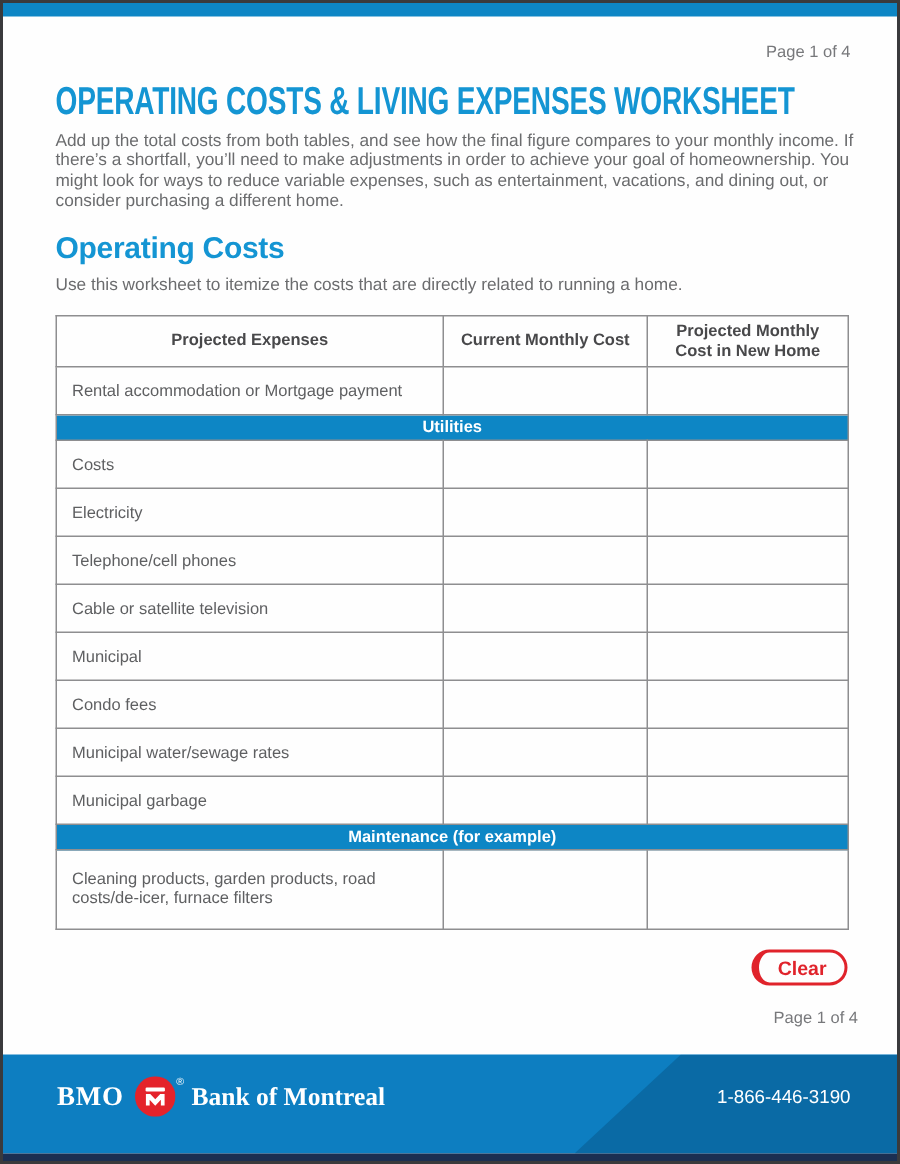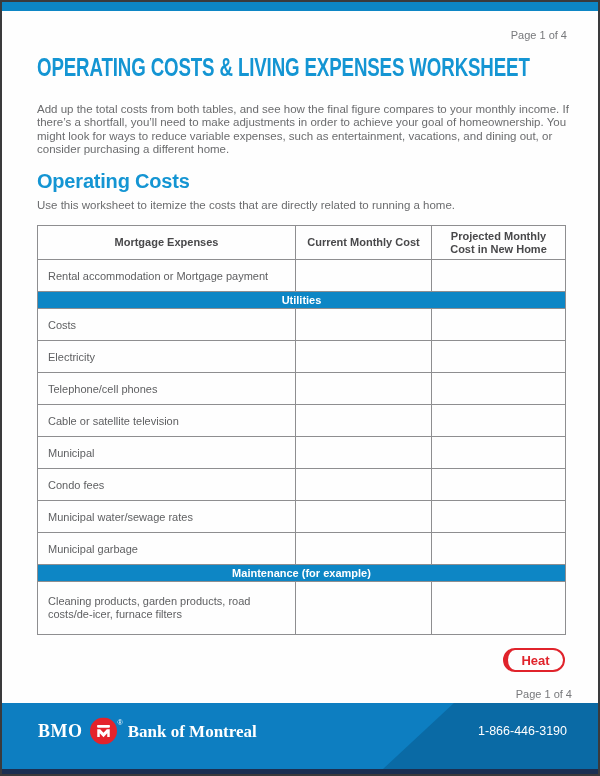--- a/index.html
+++ b/index.html
@@ -20,21 +20,21 @@
   .page-label-top {
     text-align:right; font-size:11px; color:#77787b; padding-right:0;
   }
   .title {
     margin-top:11px;
     font-size:26px; font-weight:bold; color:#1495d3;
     white-space:nowrap; letter-spacing:-0.2px;
     transform:scaleX(0.72); transform-origin:0 50%;
   }
   .intro {
-    margin-top:20px; width:534px;
+    margin-top:5px; width:534px;
     font-size:11.5px; line-height:13.3px; color:#6b6c6e;
   }
   .section-heading {
     margin-top:14px; font-size:20px; font-weight:bold; color:#1495d3;
     letter-spacing:-0.2px;
   }
   .section-desc { margin-top:6px; font-size:11.5px; color:#6b6c6e; }
 
   table.costs {
     margin-top:14px; width:528px;
@@ -130,21 +130,21 @@
     <p class="section-desc">Use this worksheet to itemize the costs that are directly related to running a home.</p>
 
     <table class="costs">
       <colgroup>
         <col style="width:258px">
           <col style="width:136px">
           <col style="width:134px">
       </colgroup>
       <thead>
         <tr>
-          <th>Mortgage Expenses</th>
+          <th>Projected Expenses</th>
           <th>Current Monthly Cost</th>
           <th>Projected Monthly Cost in New Home</th>
         </tr>
       </thead>
       <tbody>
         <tr>
           <td class="row-label">Rental accommodation or Mortgage payment</td>
           <td class="cost-cell"></td>
           <td class="cost-cell"></td>
         </tr>
@@ -196,21 +196,21 @@
         </tr>
         <tr class="tall">
           <td class="row-label">Cleaning products, garden products, road costs/de-icer, furnace filters</td>
           <td class="cost-cell"></td>
           <td class="cost-cell"></td>
         </tr>
       </tbody>
     </table>
 
     <div class="clear-row">
-      <button class="clear-btn">Heat</button>
+      <button class="clear-btn">Clear</button>
     </div>
 
     <div class="page-label-bottom">Page 1 of 4</div>
   </div>
 
   <div class="footer">
     <div class="footer-band">
       <div class="footer-diag"></div>
       <div class="logo">
         <span class="bmo-word">BMO</span>

